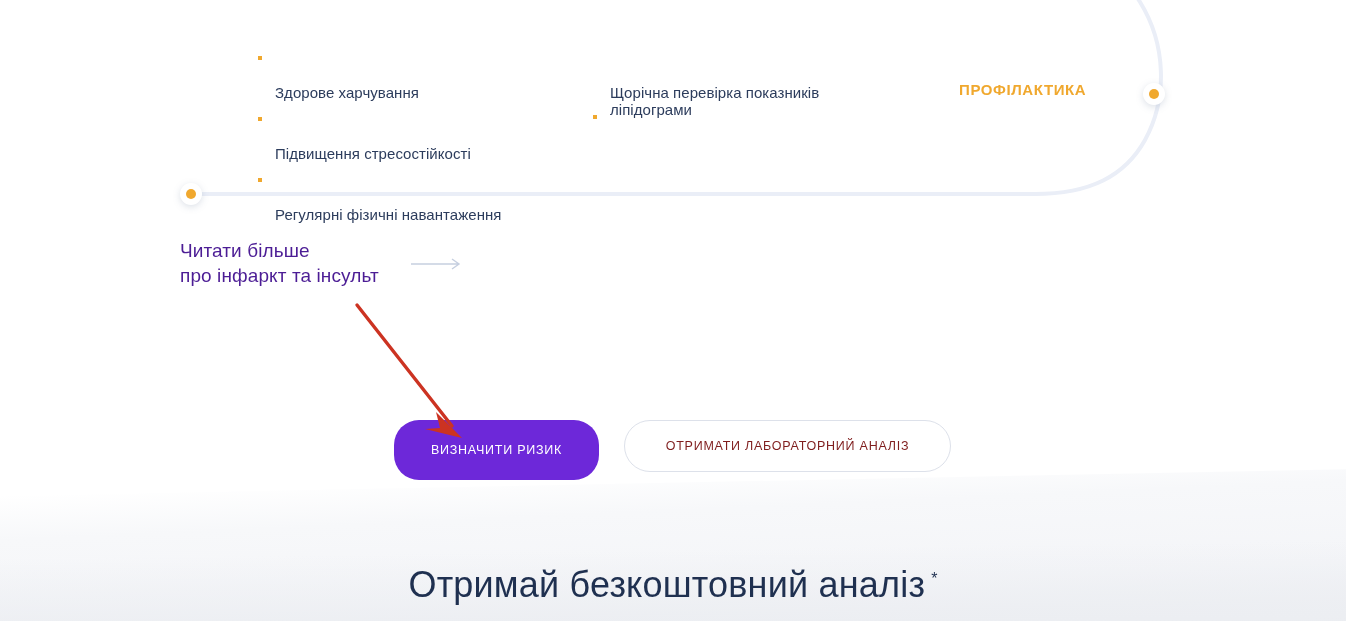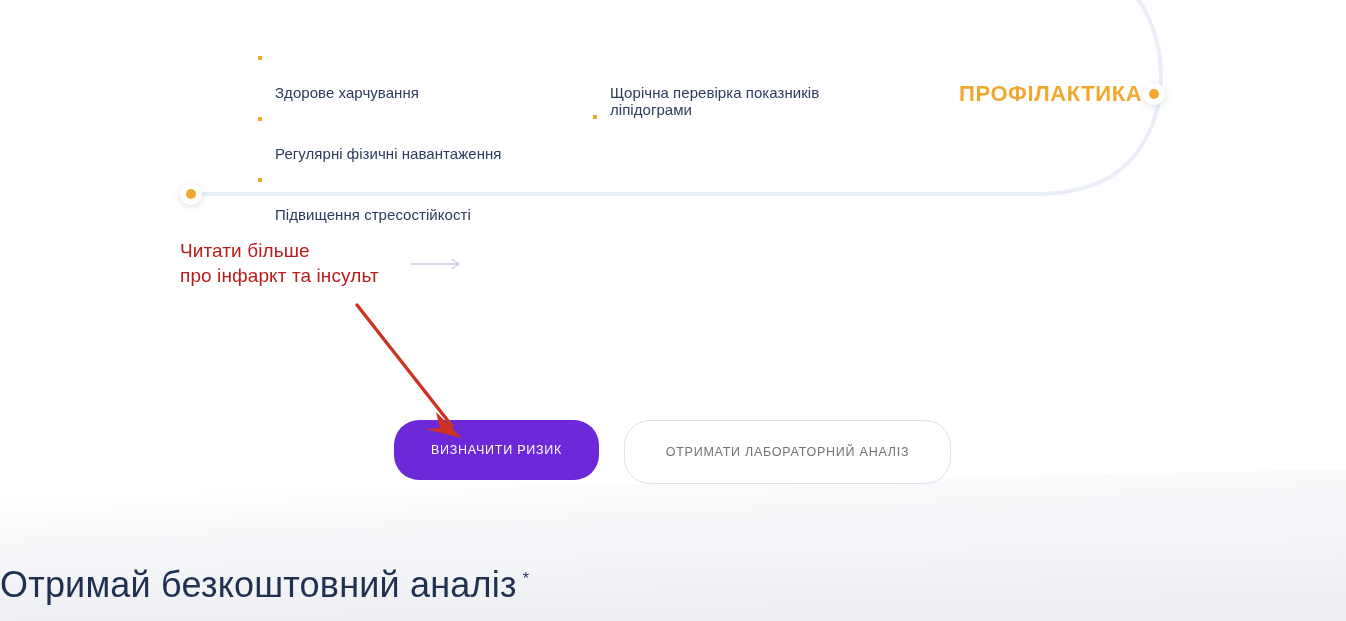--- a/index.html
+++ b/index.html
@@ -68,21 +68,21 @@
     background: #f0a82e;
   }
   #node-left  { left: 180px; top: 183px; }
   #node-right { left: 1143px; top: 83px; }
 
   
   #prevention-label {
     position: absolute;
     left: 959px;
     top: 81px;
-    font-size: 22px;
+    font-size: 15px;
     font-weight: bold;
     letter-spacing: 0.6px;
     color: #f0a82e;
     white-space: nowrap;
   }
 
   
   .bullet-col { position: absolute; }
   #bullets-col-0 { left: 258px; top: 45px; width: 310px; }
   #bullets-col-1 { left: 593px; top: 45px; width: 310px; }
@@ -113,21 +113,21 @@
   #read-more {
     position: absolute;
     left: 180px;
     top: 238px;
     display: flex;
     align-items: center;
   }
   #read-more-text {
     font-size: 19px;
     line-height: 1.33;
-    color: #b91c1c;
+    color: #4c1d95;
     letter-spacing: 0.1px;
     white-space: pre-line;
   }
   #read-more-arrow { margin-left: 32px; margin-top: 2px; }
 
   
   #btn-risk {
     position: absolute;
     left: 394px; top: 420px;
     width: 205px; height: 60px;
@@ -136,45 +136,45 @@
     background: #6d28d9;
     color: #ffffff;
     font-family: "Liberation Sans", sans-serif;
     font-size: 12.5px;
     letter-spacing: 0.75px;
     cursor: pointer;
   }
   #btn-lab {
     position: absolute;
     left: 624px; top: 420px;
-    width: 327px; height: 64px;
+    width: 327px; height: 52px;
     border: 1px solid #dde1ea;
     border-radius: 26px;
     background: #ffffff;
-    color: #737373;
+    color: #7f1d1d;
     font-family: "Liberation Sans", sans-serif;
     font-size: 12.5px;
     letter-spacing: 0.75px;
     cursor: pointer;
   }
 
   
   #annotation-arrow {
     position: absolute;
     left: 340px; top: 290px;
     width: 150px; height: 160px;
     pointer-events: none;
   }
 
   
   #bottom-heading {
     position: absolute;
     left: 0; top: 564px;
     width: 1346px;
-    text-align: left;
+    text-align: center;
     font-size: 36px;
     color: #1f3050;
     letter-spacing: 0.2px;
     white-space: nowrap;
   }
   #bottom-heading sup {
     font-size: 16px;
     vertical-align: super;
     margin-left: 6px;
   }
@@ -197,25 +197,25 @@
 
   <div id="prevention-label">ПРОФІЛАКТИКА</div>
 
   <div class="bullet-col" id="bullets-col-0">
     <div class="bullet-item">
       <span class="bullet-dot"></span>
       <span class="bullet-text">Здорове харчування</span>
     </div>
     <div class="bullet-item">
       <span class="bullet-dot"></span>
+      <span class="bullet-text">Підвищення стресостійкості</span>
+    </div>
+    <div class="bullet-item">
+      <span class="bullet-dot"></span>
       <span class="bullet-text">Регулярні фізичні навантаження</span>
-    </div>
-    <div class="bullet-item">
-      <span class="bullet-dot"></span>
-      <span class="bullet-text">Підвищення стресостійкості</span>
     </div>
   </div>
 
   <div class="bullet-col" id="bullets-col-1">
     <div class="bullet-item">
       <span class="bullet-dot"></span>
       <span class="bullet-text" style="white-space:pre-line">Щорічна перевірка показників
 ліпідограми</span>
     </div>
   </div>

